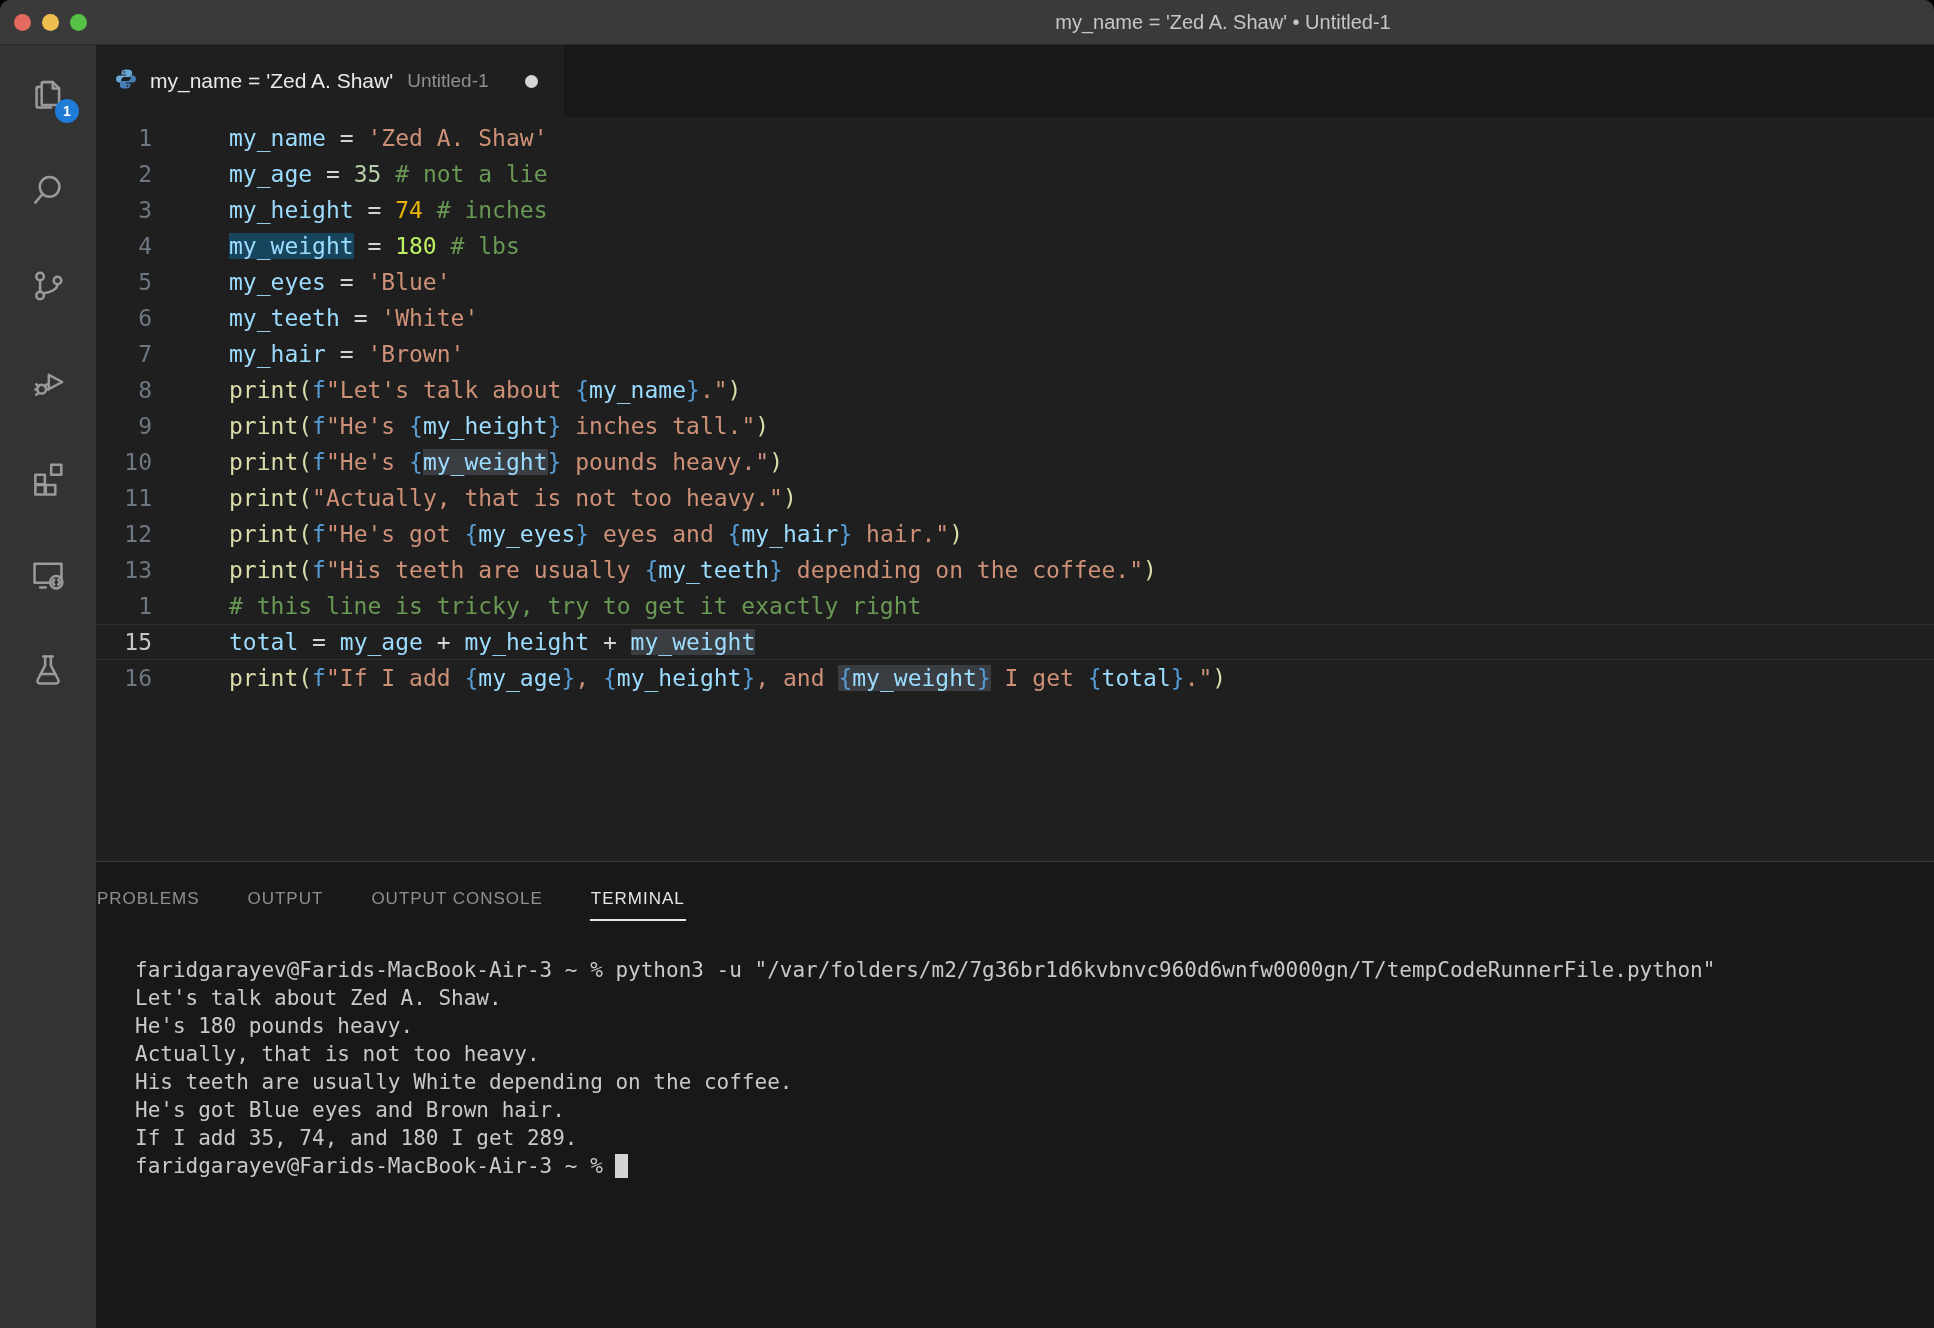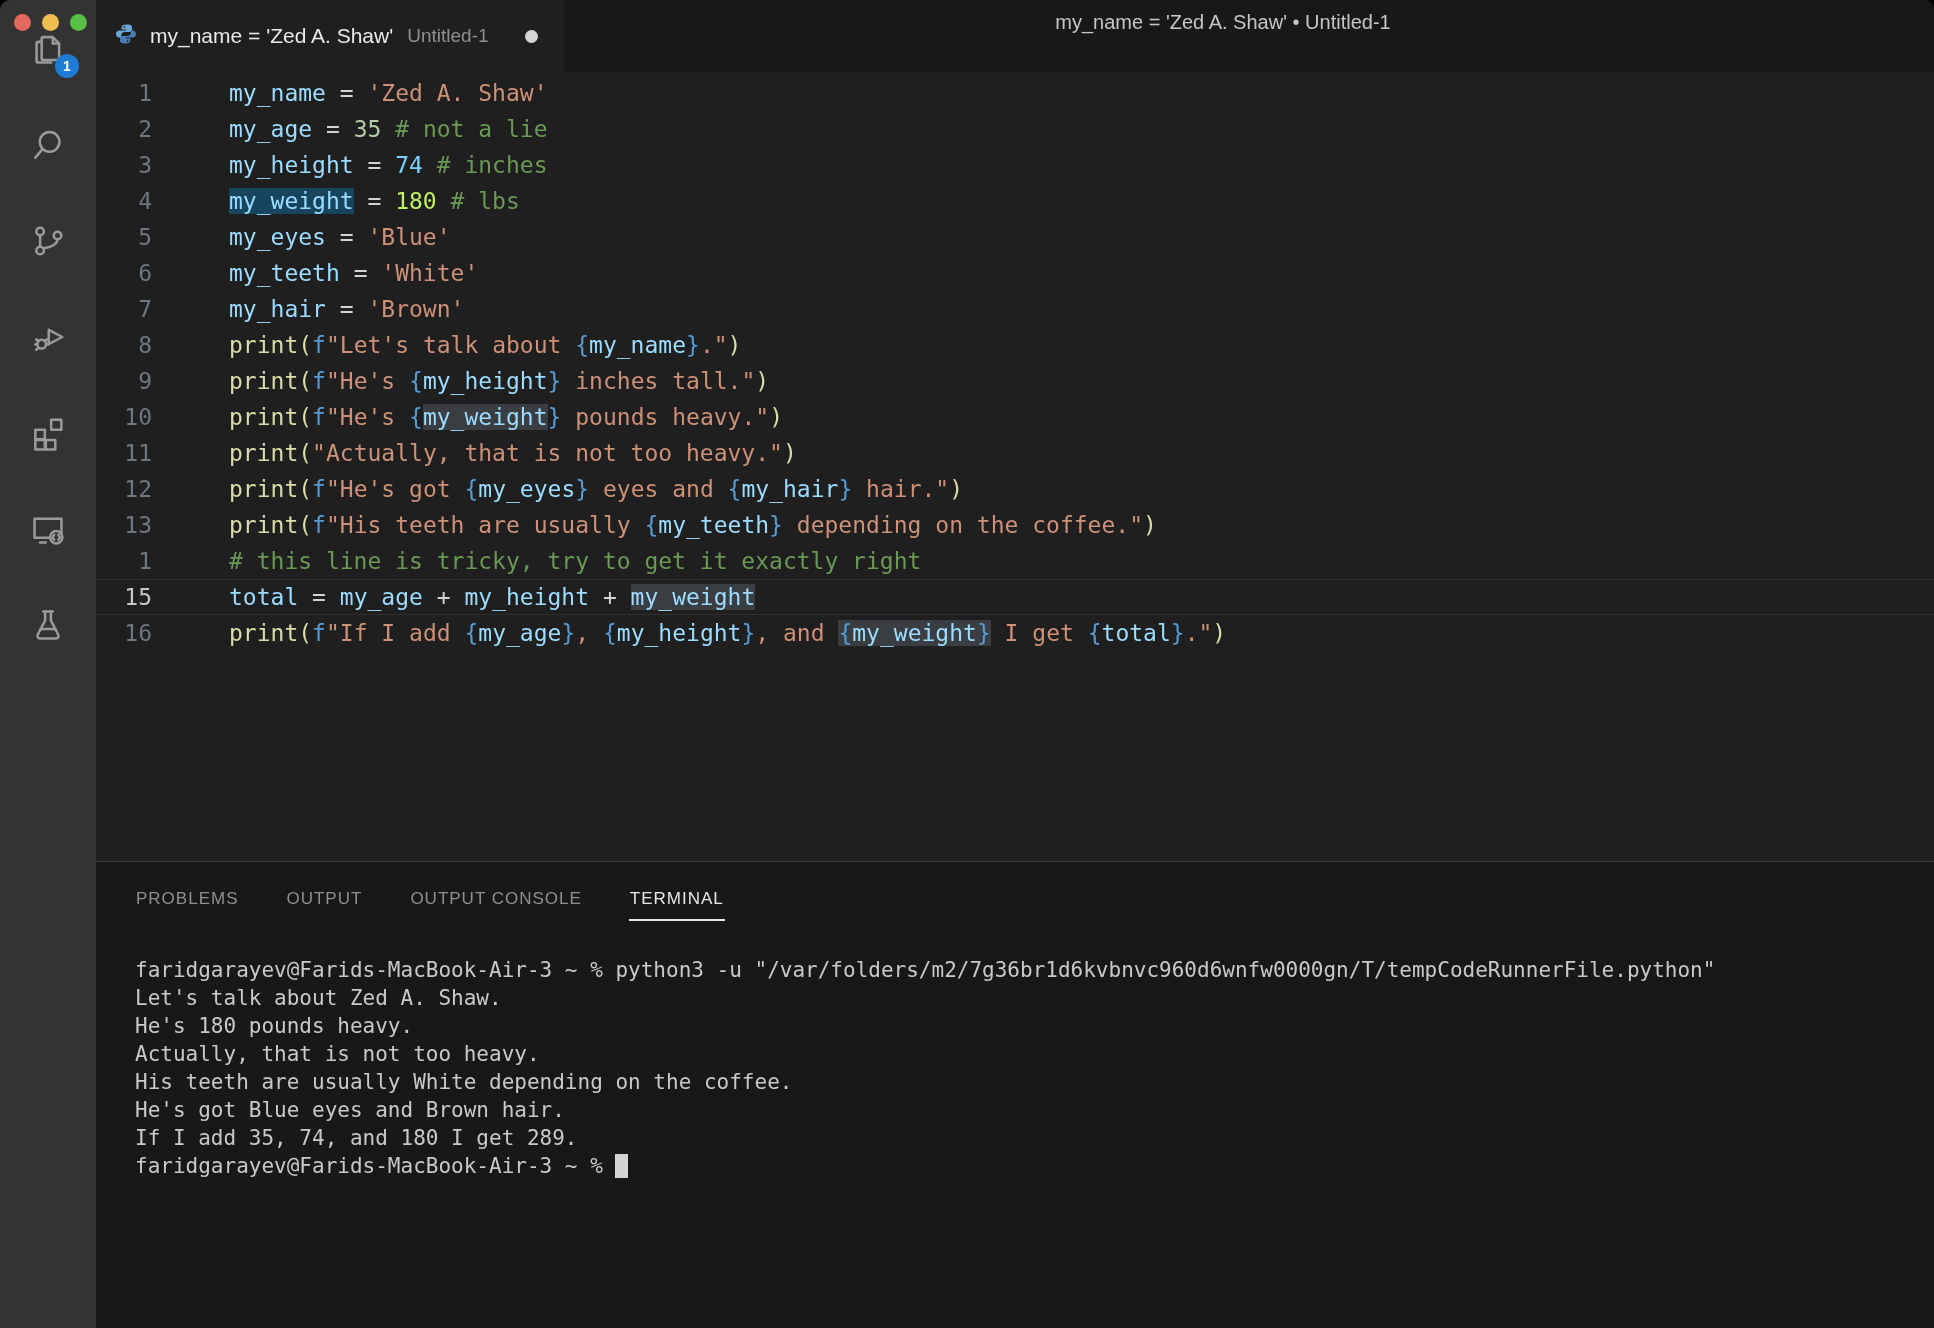--- a/index.html
+++ b/index.html
@@ -1,17 +1,17 @@
 <!DOCTYPE html>
 <html><head>
 <meta charset="utf-8">
 <style>
   html,body{margin:0;padding:0;background:#000;}
   body{width:1934px;height:1328px;overflow:hidden;font-family:"Liberation Sans",sans-serif;}
-  .window{width:1934px;height:1328px;background:#1f1f1f;border-radius:10px 10px 0 0;overflow:hidden;display:flex;flex-direction:row;}
+  .window{width:1934px;height:1328px;background:#1f1f1f;border-radius:10px 10px 0 0;overflow:hidden;display:flex;flex-direction:column;}
 
   
   .titlebar{height:44px;background:#3a3a3a;position:relative;flex:0 0 auto;border-bottom:1px solid #2a2a2a;}
   .traffic{position:absolute;top:14px;left:14px;display:flex;gap:11px;}
   .tl{width:17px;height:17px;border-radius:50%;}
   .tl.red{background:#e4695e;}
   .tl.yellow{background:#f0bd4f;}
   .tl.green{background:#56c145;}
   .win-title{position:absolute;top:50%;left:1223px;transform:translate(-50%,-50%);color:#c6c6c6;font-size:20px;white-space:nowrap;}
 
@@ -37,21 +37,21 @@
   .code-line{display:flex;height:36px;line-height:36px;font-family:"DejaVu Sans Mono",monospace;font-size:23px;white-space:pre;}
   .code-line.current{border-top:1px solid #2e2e2e;border-bottom:1px solid #2e2e2e;height:34px;line-height:34px;}
   .gutter{flex:0 0 56px;text-align:right;color:#6e7681;user-select:none;}
   .code-line.current .gutter{color:#c6c6c6;}
   .line-content{padding-left:77px;}
   .hl-sel{background:#17455e;}
   .hl-occ{background:#3a3d41;}
 
   
   .panel{flex:0 0 466px;background:#181818;border-top:1px solid #3c3c3c;display:flex;flex-direction:column;}
-  .panel-tabs{display:flex;gap:46px;padding-left:39px;height:74px;align-items:center;flex:0 0 auto;}
+  .panel-tabs{display:flex;gap:46px;height:74px;align-items:center;flex:0 0 auto;}
   .panel-tab{font-size:17px;letter-spacing:1px;color:#8f8f8f;cursor:pointer;position:relative;padding:6px 1px;}
   .panel-tab.active{color:#e7e7e7;}
   .panel-tab.active::after{content:"";position:absolute;left:0;right:0;bottom:-6px;height:2px;background:#e7e7e7;}
   .terminal{padding:20px 0 0 39px;flex:1;}
   .term-line{height:28px;line-height:28px;font-family:"DejaVu Sans Mono",monospace;font-size:21px;color:#c9c9c9;white-space:pre;}
   .term-cursor{display:inline-block;width:13px;height:24px;background:#d4d4d4;vertical-align:-5px;}
 </style>
 </head>
 <body>
 
@@ -152,21 +152,21 @@
           <span class="tab-label">my_name = 'Zed A. Shaw'</span>
           <span class="tab-desc">Untitled-1</span>
           <span class="tab-dot"></span>
         </div>
       </div>
 
       <div class="editor">
         <div id="code">
             <div class="code-line"><span class="gutter">1</span><span class="line-content"><span style="color: rgb(156, 220, 254);">my_name</span><span style="color: rgb(212, 212, 212);"> = </span><span style="color: rgb(206, 145, 120);">'Zed A. Shaw'</span></span></div>
             <div class="code-line"><span class="gutter">2</span><span class="line-content"><span style="color: rgb(156, 220, 254);">my_age</span><span style="color: rgb(212, 212, 212);"> = </span><span style="color: rgb(181, 206, 168);">35</span><span style="color: rgb(212, 212, 212);"> </span><span style="color: rgb(106, 153, 85);"># not a lie</span></span></div>
-            <div class="code-line"><span class="gutter">3</span><span class="line-content"><span style="color: rgb(156, 220, 254);">my_height</span><span style="color: rgb(212, 212, 212);"> = </span><span style="color: #7dd3fc;">74</span><span style="color: rgb(212, 212, 212);"> </span><span style="color: rgb(106, 153, 85);"># inches</span></span></div>
+            <div class="code-line"><span class="gutter">3</span><span class="line-content"><span style="color: rgb(156, 220, 254);">my_height</span><span style="color: rgb(212, 212, 212);"> = </span><span style="color: #eab308;">74</span><span style="color: rgb(212, 212, 212);"> </span><span style="color: rgb(106, 153, 85);"># inches</span></span></div>
             <div class="code-line"><span class="gutter">4</span><span class="line-content"><span class="hl-sel" style="color: rgb(156, 220, 254);">my_weight</span><span style="color: rgb(212, 212, 212);"> = </span><span style="color: #bef264;">180</span><span style="color: rgb(212, 212, 212);"> </span><span style="color: rgb(106, 153, 85);"># lbs</span></span></div>
             <div class="code-line"><span class="gutter">5</span><span class="line-content"><span style="color: rgb(156, 220, 254);">my_eyes</span><span style="color: rgb(212, 212, 212);"> = </span><span style="color: rgb(206, 145, 120);">'Blue'</span></span></div>
             <div class="code-line"><span class="gutter">6</span><span class="line-content"><span style="color: rgb(156, 220, 254);">my_teeth</span><span style="color: rgb(212, 212, 212);"> = </span><span style="color: rgb(206, 145, 120);">'White'</span></span></div>
             <div class="code-line"><span class="gutter">7</span><span class="line-content"><span style="color: rgb(156, 220, 254);">my_hair</span><span style="color: rgb(212, 212, 212);"> = </span><span style="color: rgb(206, 145, 120);">'Brown'</span></span></div>
             <div class="code-line"><span class="gutter">8</span><span class="line-content"><span style="color: rgb(220, 220, 170);">print</span><span style="color: rgb(220, 220, 170);">(</span><span style="color: rgb(86, 156, 214);">f</span><span style="color: rgb(206, 145, 120);">"Let's talk about </span><span style="color: rgb(86, 156, 214);">{</span><span style="color: rgb(156, 220, 254);">my_name</span><span style="color: rgb(86, 156, 214);">}</span><span style="color: rgb(206, 145, 120);">."</span><span style="color: rgb(220, 220, 170);">)</span></span></div>
             <div class="code-line"><span class="gutter">9</span><span class="line-content"><span style="color: rgb(220, 220, 170);">print</span><span style="color: rgb(220, 220, 170);">(</span><span style="color: rgb(86, 156, 214);">f</span><span style="color: rgb(206, 145, 120);">"He's </span><span style="color: rgb(86, 156, 214);">{</span><span style="color: rgb(156, 220, 254);">my_height</span><span style="color: rgb(86, 156, 214);">}</span><span style="color: rgb(206, 145, 120);"> inches tall."</span><span style="color: rgb(220, 220, 170);">)</span></span></div>
             <div class="code-line"><span class="gutter">10</span><span class="line-content"><span style="color: rgb(220, 220, 170);">print</span><span style="color: rgb(220, 220, 170);">(</span><span style="color: rgb(86, 156, 214);">f</span><span style="color: rgb(206, 145, 120);">"He's </span><span style="color: rgb(86, 156, 214);">{</span><span class="hl-occ" style="color: rgb(156, 220, 254);">my_weight</span><span style="color: rgb(86, 156, 214);">}</span><span style="color: rgb(206, 145, 120);"> pounds heavy."</span><span style="color: rgb(220, 220, 170);">)</span></span></div>
             <div class="code-line"><span class="gutter">11</span><span class="line-content"><span style="color: rgb(220, 220, 170);">print</span><span style="color: rgb(220, 220, 170);">(</span><span style="color: rgb(206, 145, 120);">"Actually, that is not too heavy."</span><span style="color: rgb(220, 220, 170);">)</span></span></div>
             <div class="code-line"><span class="gutter">12</span><span class="line-content"><span style="color: rgb(220, 220, 170);">print</span><span style="color: rgb(220, 220, 170);">(</span><span style="color: rgb(86, 156, 214);">f</span><span style="color: rgb(206, 145, 120);">"He's got </span><span style="color: rgb(86, 156, 214);">{</span><span style="color: rgb(156, 220, 254);">my_eyes</span><span style="color: rgb(86, 156, 214);">}</span><span style="color: rgb(206, 145, 120);"> eyes and </span><span style="color: rgb(86, 156, 214);">{</span><span style="color: rgb(156, 220, 254);">my_hair</span><span style="color: rgb(86, 156, 214);">}</span><span style="color: rgb(206, 145, 120);"> hair."</span><span style="color: rgb(220, 220, 170);">)</span></span></div>
             <div class="code-line"><span class="gutter">13</span><span class="line-content"><span style="color: rgb(220, 220, 170);">print</span><span style="color: rgb(220, 220, 170);">(</span><span style="color: rgb(86, 156, 214);">f</span><span style="color: rgb(206, 145, 120);">"His teeth are usually </span><span style="color: rgb(86, 156, 214);">{</span><span style="color: rgb(156, 220, 254);">my_teeth</span><span style="color: rgb(86, 156, 214);">}</span><span style="color: rgb(206, 145, 120);"> depending on the coffee."</span><span style="color: rgb(220, 220, 170);">)</span></span></div>

